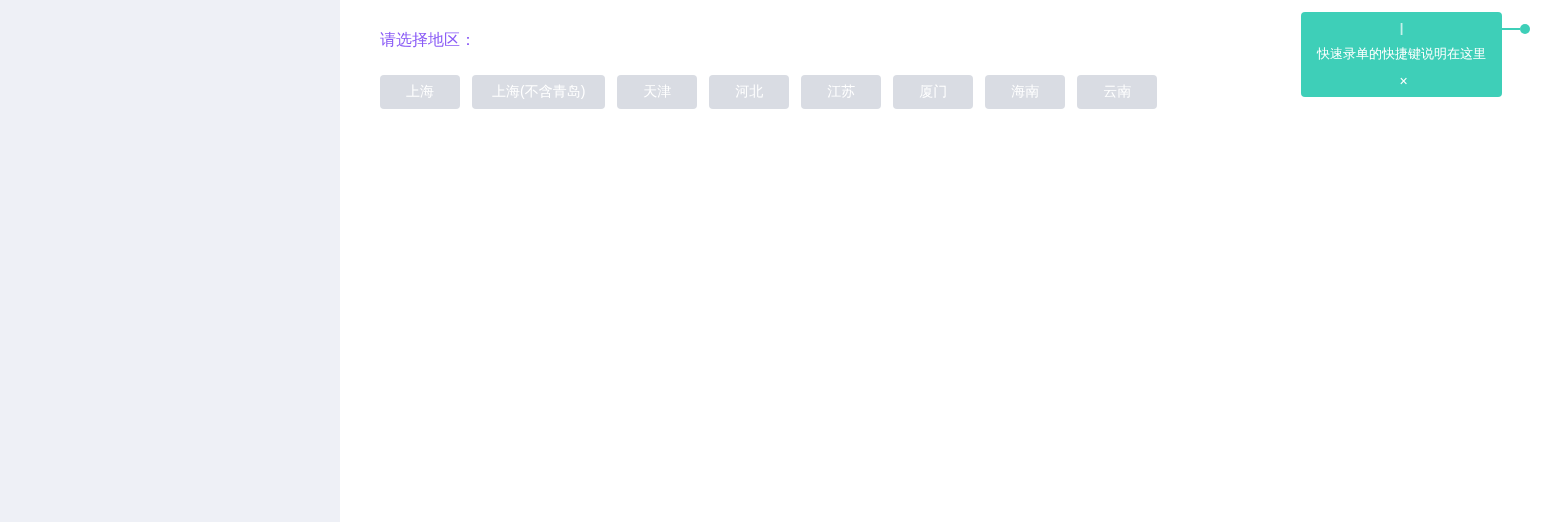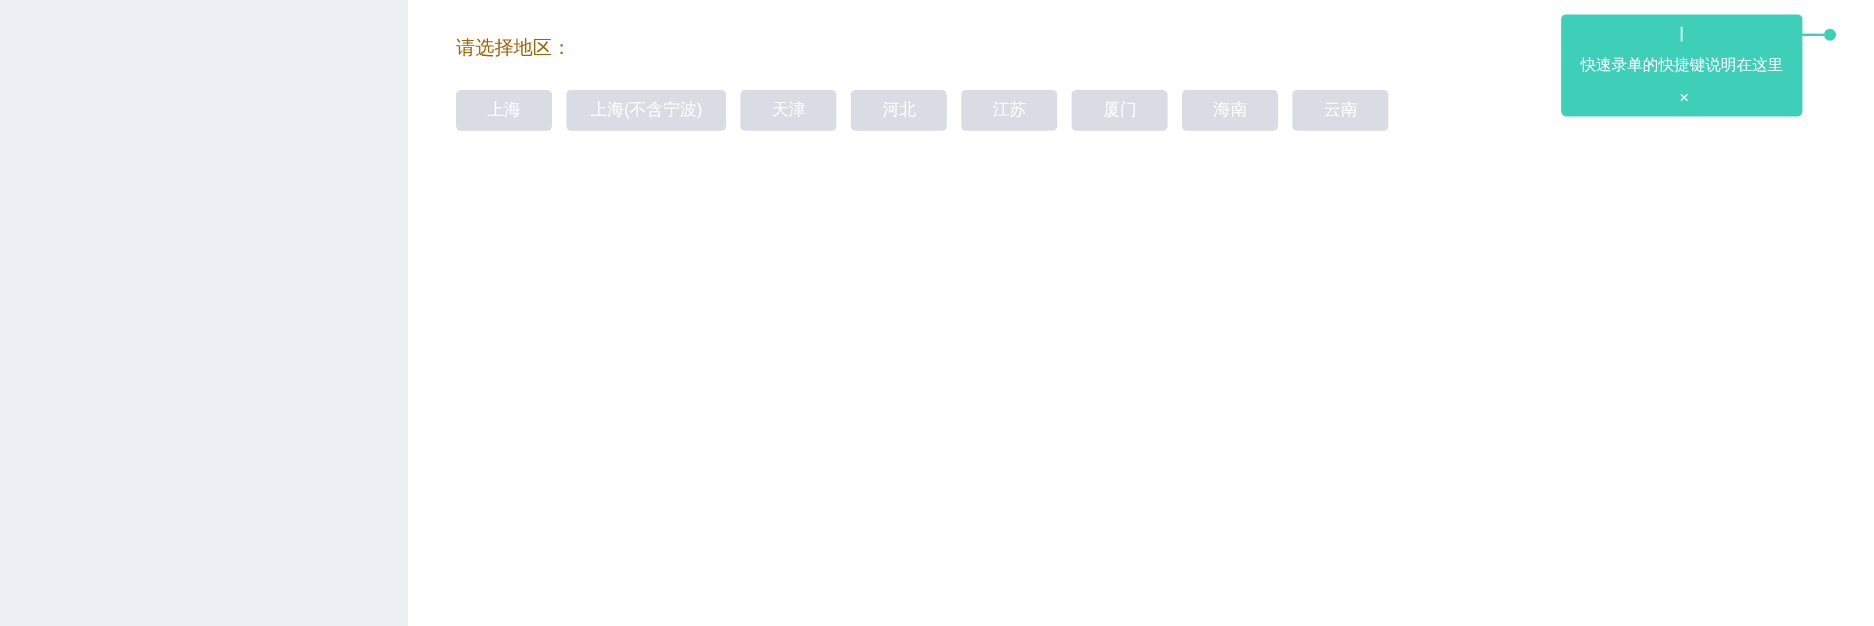--- a/index.html
+++ b/index.html
@@ -31,21 +31,21 @@
       left: 340px;
       top: 0;
       width: 1222px;
       height: 522px;
       background: #ffffff;
       padding: 30px 40px;
     }
 
     .page-title {
       font-size: 16px;
-      color: #a16207;
+      color: #8b5cf6;
       margin-bottom: 24px;
       font-weight: normal;
       font-family: Liberation Serif, serif;
     }
 
     .region-buttons {
       display: flex;
       flex-wrap: wrap;
       gap: 12px;
     }
@@ -114,21 +114,21 @@
 </head>
 <body>
 
 <div class="sidebar"></div>
 
 <div class="main-content">
   <div class="page-title">请选择地区：</div>
   <div class="region-buttons">
 
   <button class="region-btn">上海</button>
-      <button class="region-btn">上海(不含宁波)</button>
+      <button class="region-btn">上海(不含青岛)</button>
       <button class="region-btn">天津</button>
       <button class="region-btn">河北</button>
       <button class="region-btn">江苏</button>
       <button class="region-btn">厦门</button>
       <button class="region-btn">海南</button>
       <button class="region-btn">云南</button>
     </div>
 </div>
 
 <div class="tooltip-banner">

